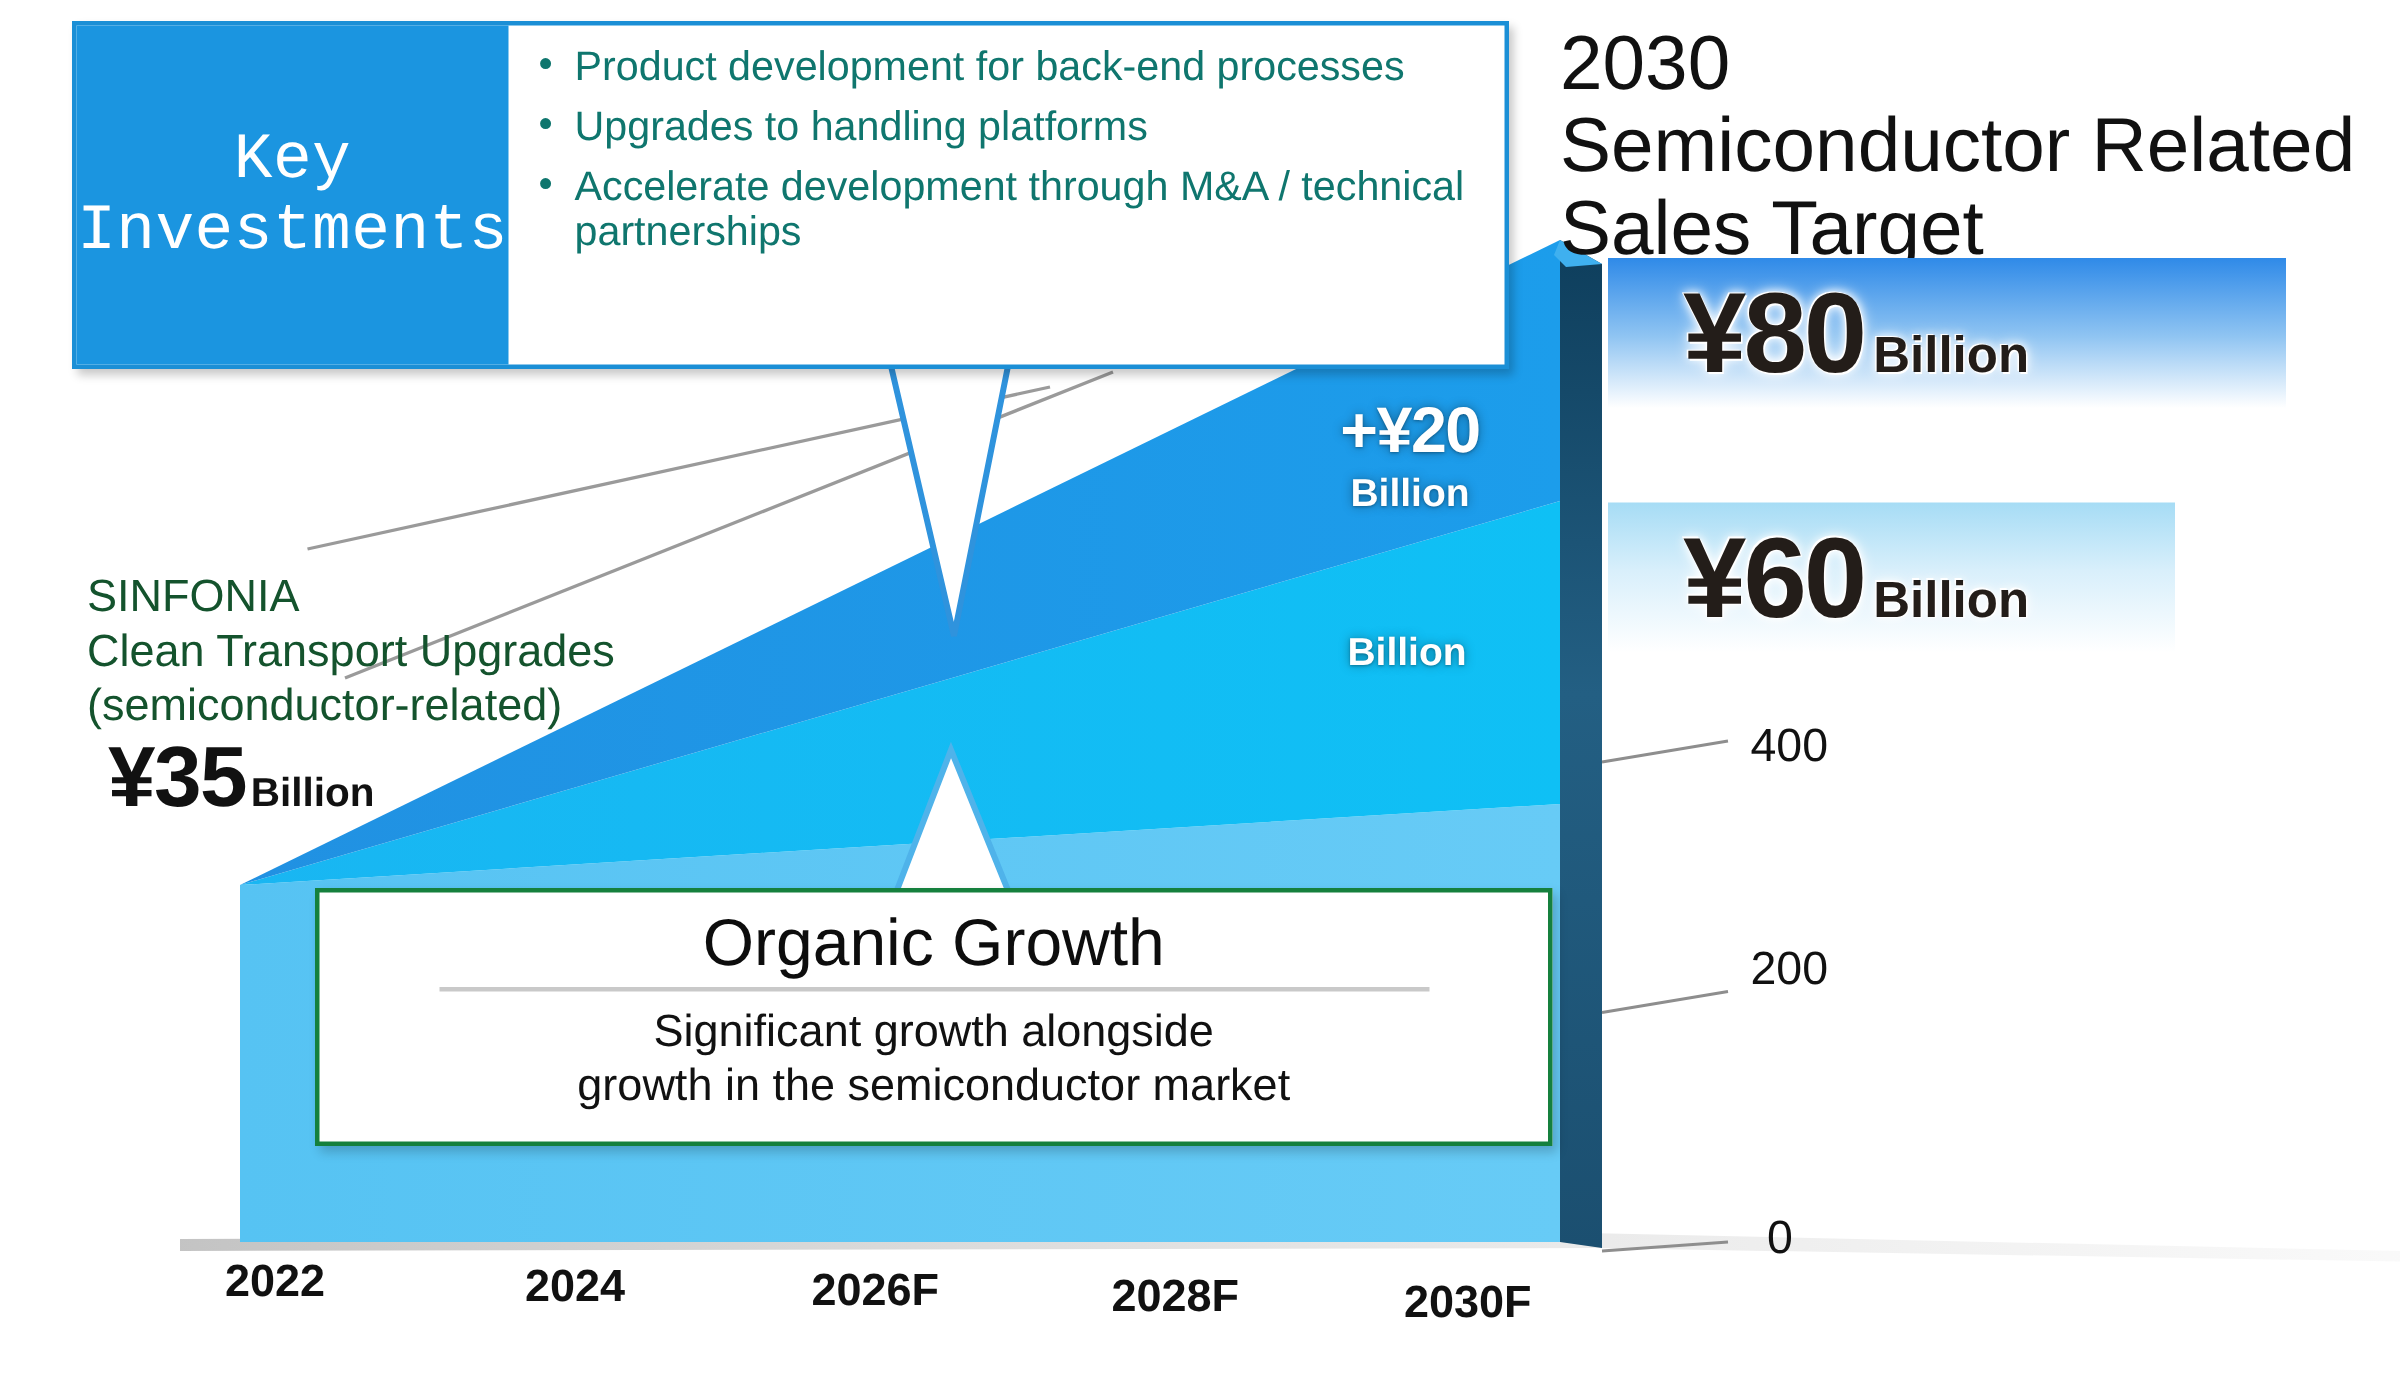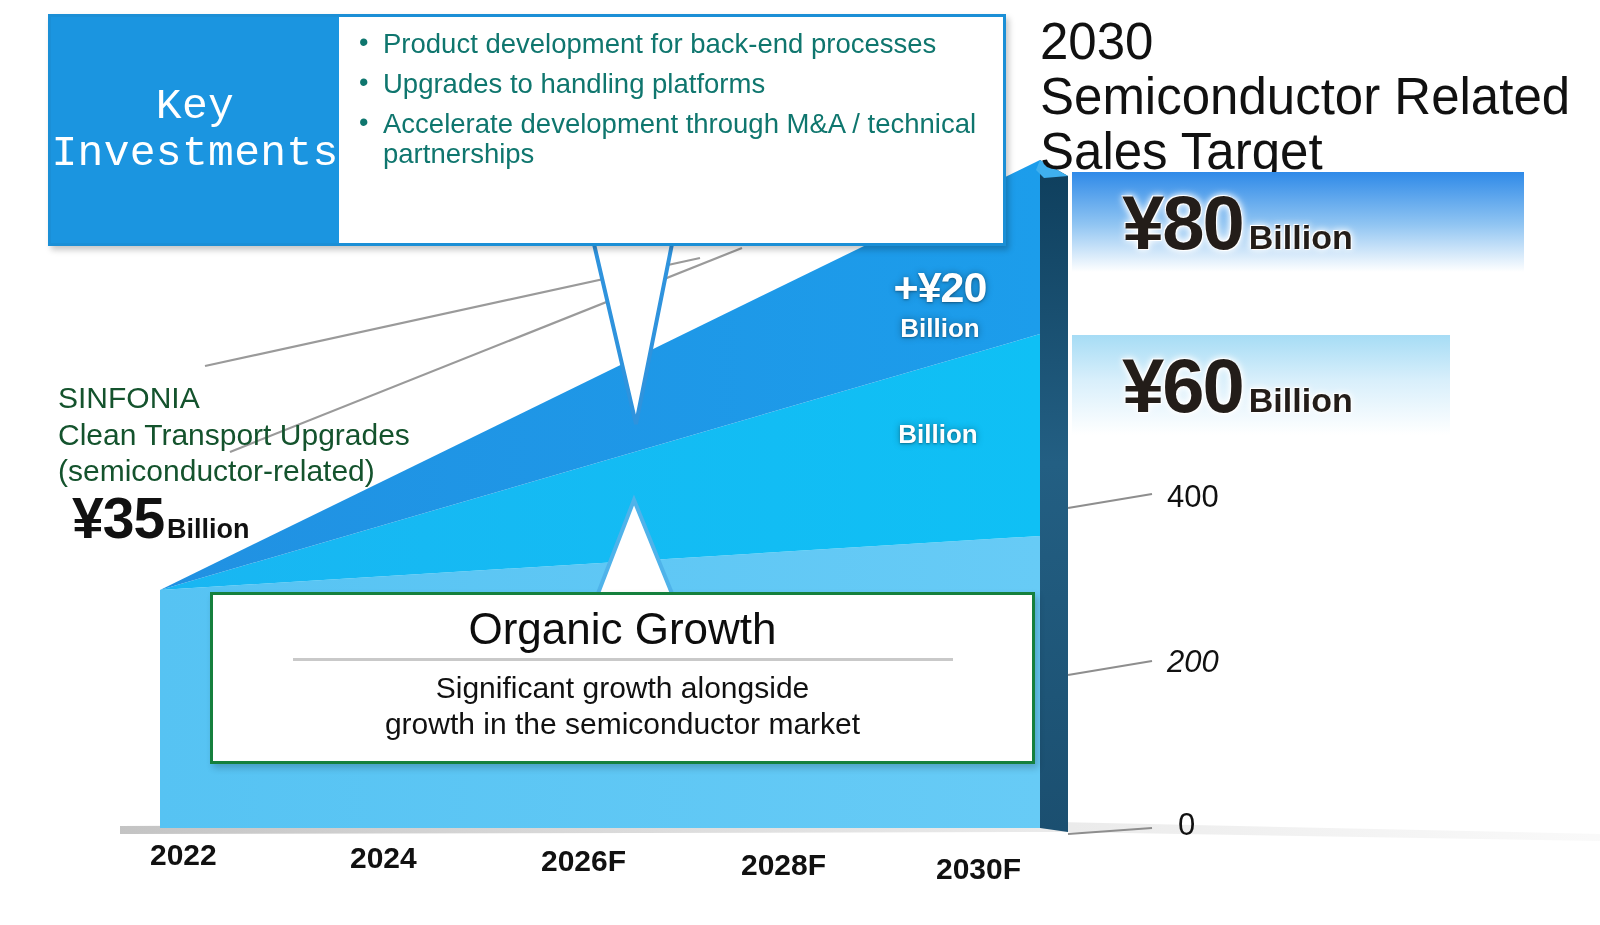--- a/index.html
+++ b/index.html
@@ -57,21 +57,21 @@
   #gbox-60{left:1072px;top:335px;width:378px;height:100px;
            background:linear-gradient(180deg,#a6dcf5 0%,#d8effb 45%,#ffffff 100%);}
   .gval{margin-left:50px;white-space:nowrap;color:#231d19;
         text-shadow:0 0 6px #fff,0 0 10px #fff,1px 1px 0 #fff,-1px -1px 0 #fff;}
   .gval .amt{font-size:76px;font-weight:700;letter-spacing:-2px;}
   .gval .unit{font-size:34px;font-weight:700;margin-left:6px;}
 
   
   .ytick{position:absolute;font-size:31px;color:#111;}
   #ytick-400{left:1167px;top:479px;}
-  #ytick-200{left:1167px;top:644px;font-style:italic;}
+  #ytick-200{left:1167px;top:628px;}
   #ytick-0{left:1178px;top:807px;}
 
   .xtick{position:absolute;font-size:30px;font-weight:700;color:#111;}
   #xtick-0{left:150px;top:838px;}
   #xtick-1{left:350px;top:841px;}
   #xtick-2{left:541px;top:844px;}
   #xtick-3{left:741px;top:848px;}
   #xtick-4{left:936px;top:852px;}
 </style>
 </head>

